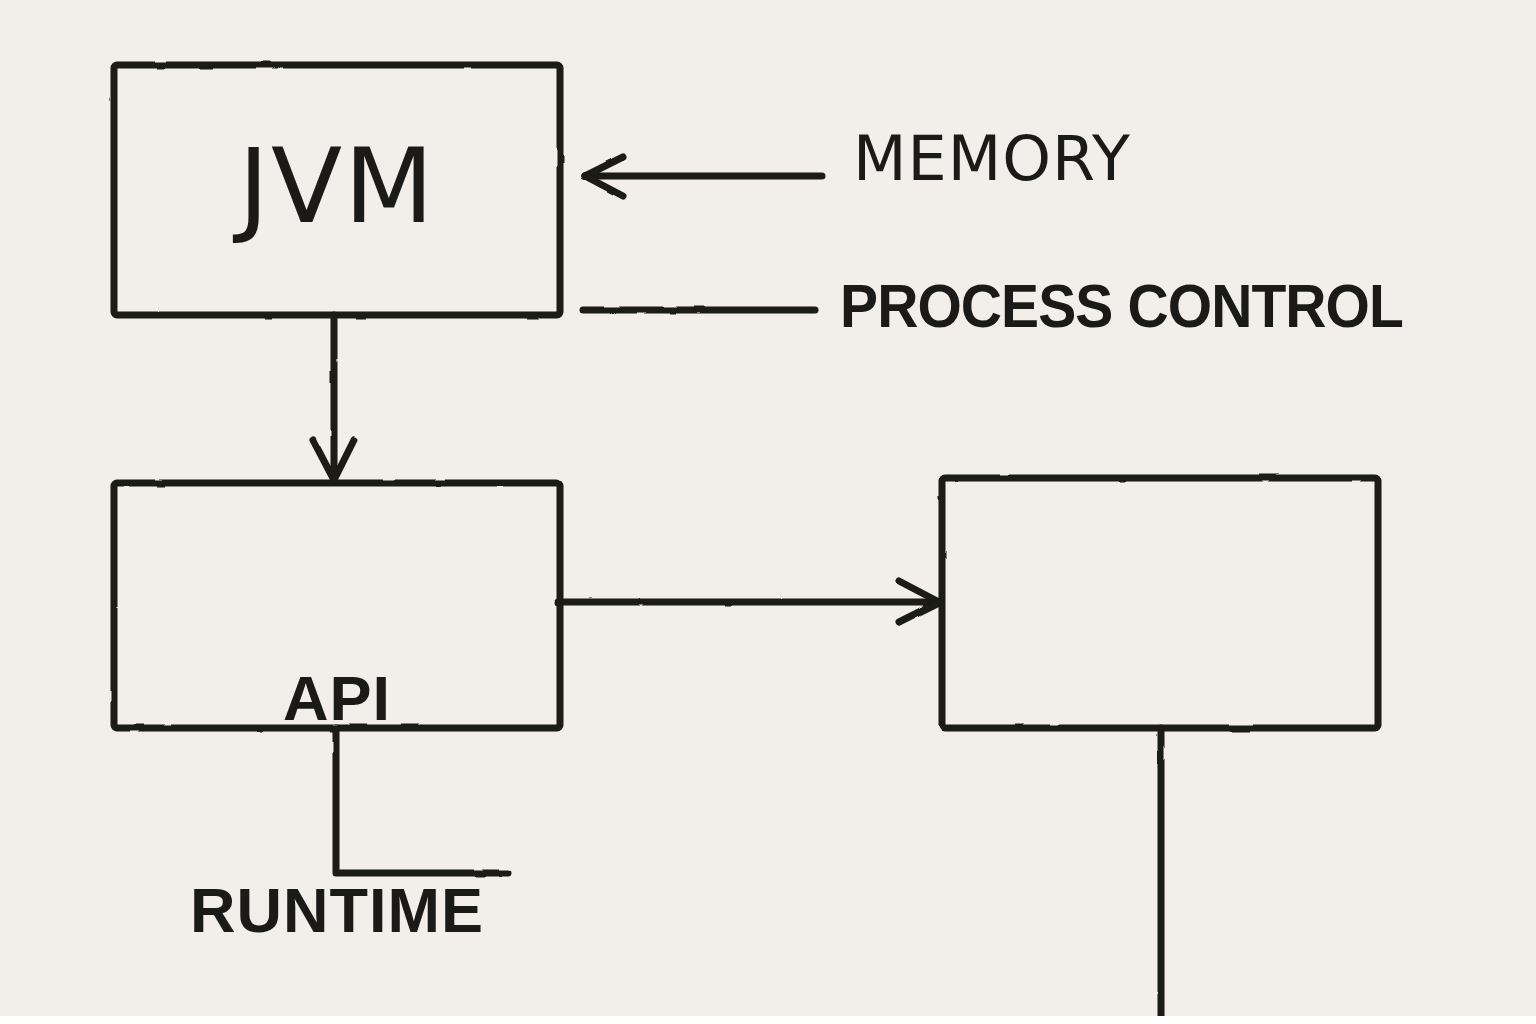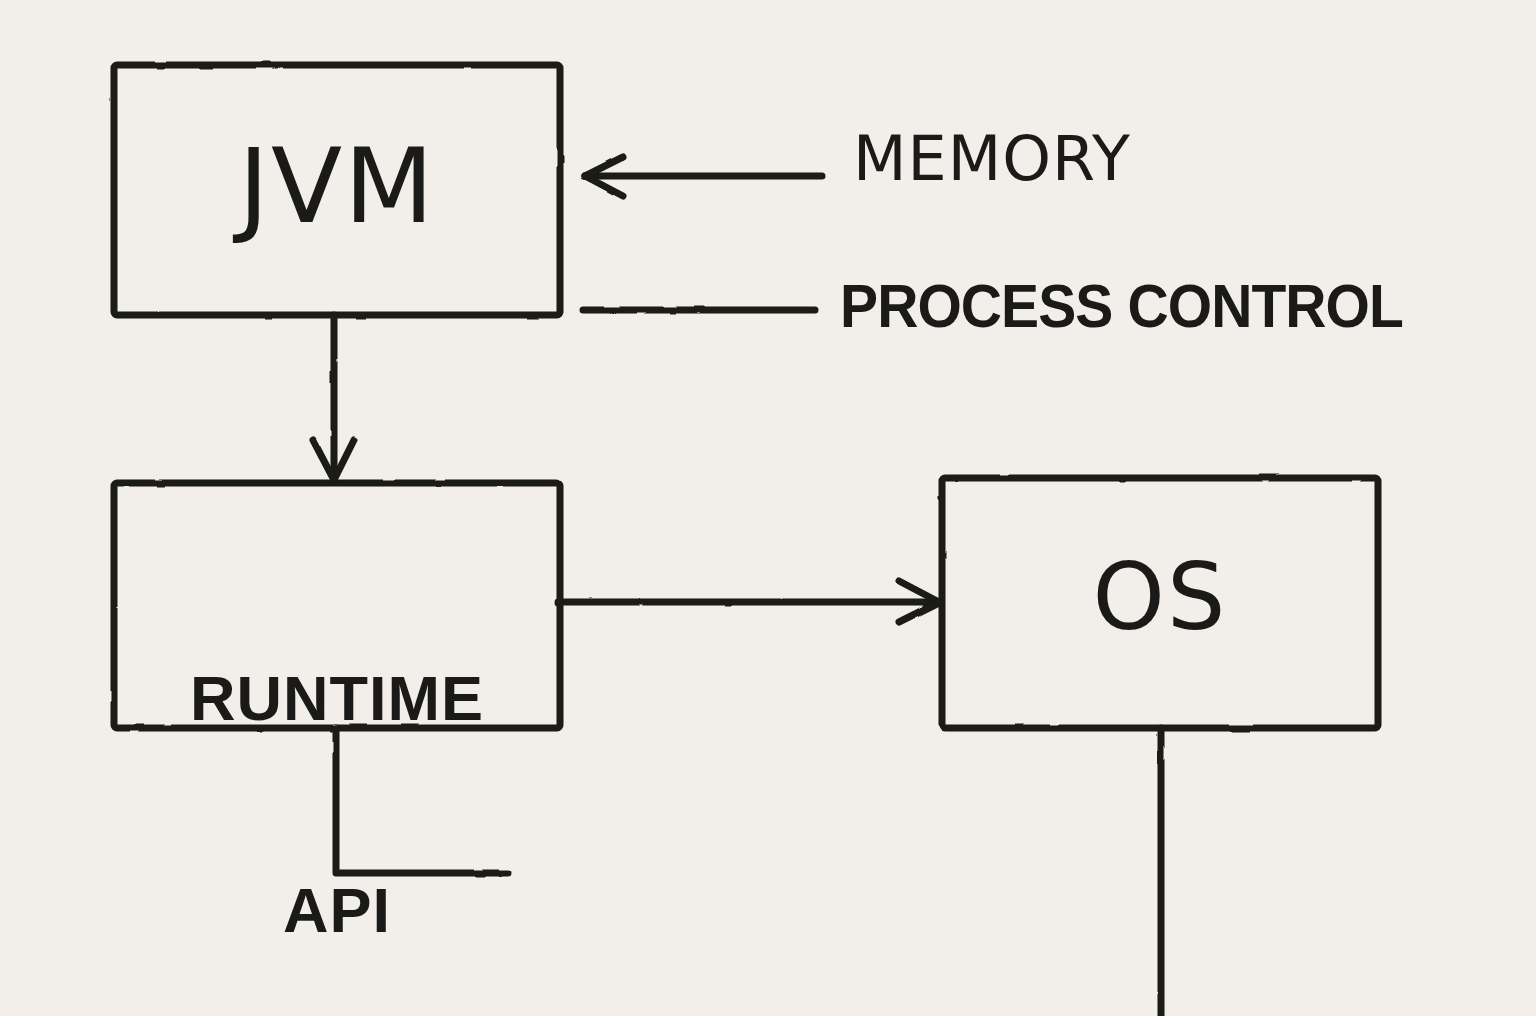--- a/index.html
+++ b/index.html
@@ -141,24 +141,23 @@
 
       <path d="M 336 728 L 336 873 L 508 873"></path>
 
       <path d="M 1161 728 L 1161 1024"></path>
     </g>
   </svg>
 
   <div class="node-label" id="label-jvm">JVM</div>
 
   <div class="node-label" id="label-runtime-api">
+    <div>API</div>
     <div>RUNTIME</div>
-    <div>API</div>
   </div>
 
-  <div class="node-label" id="label-os">OS</div>
 
   <div class="annotation" id="label-memory">MEMORY</div>
 
   <div class="annotation" id="label-process-control">PROCESS CONTROL</div>
 
 
 </div>
 
 </body></html>

